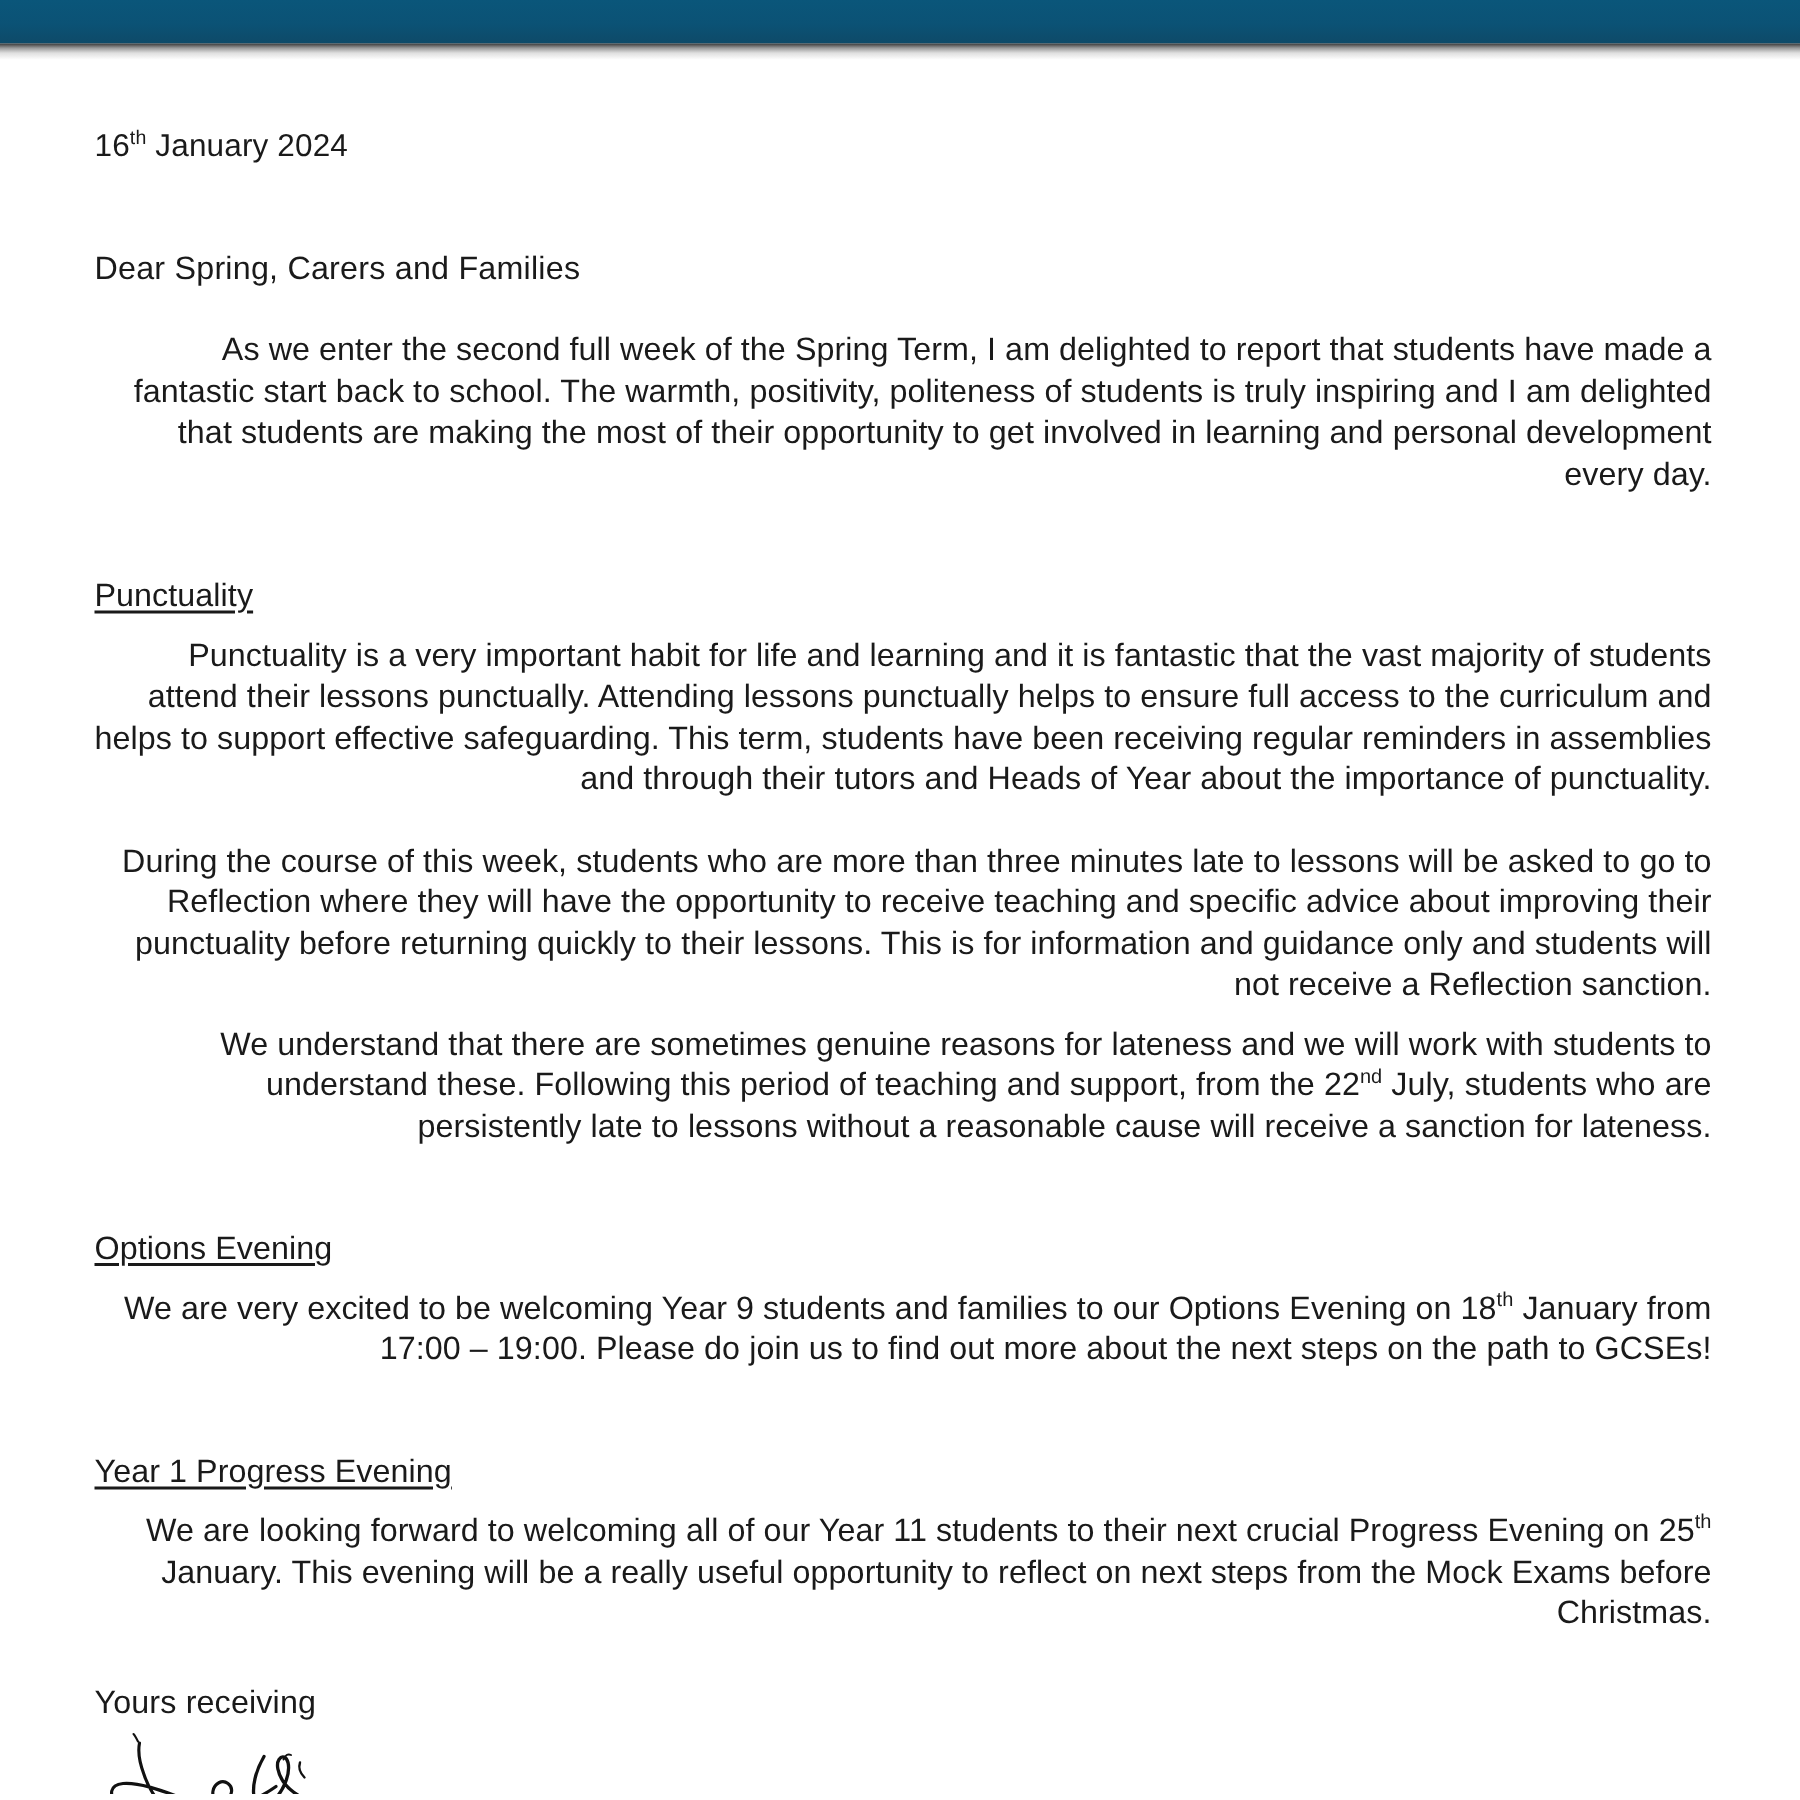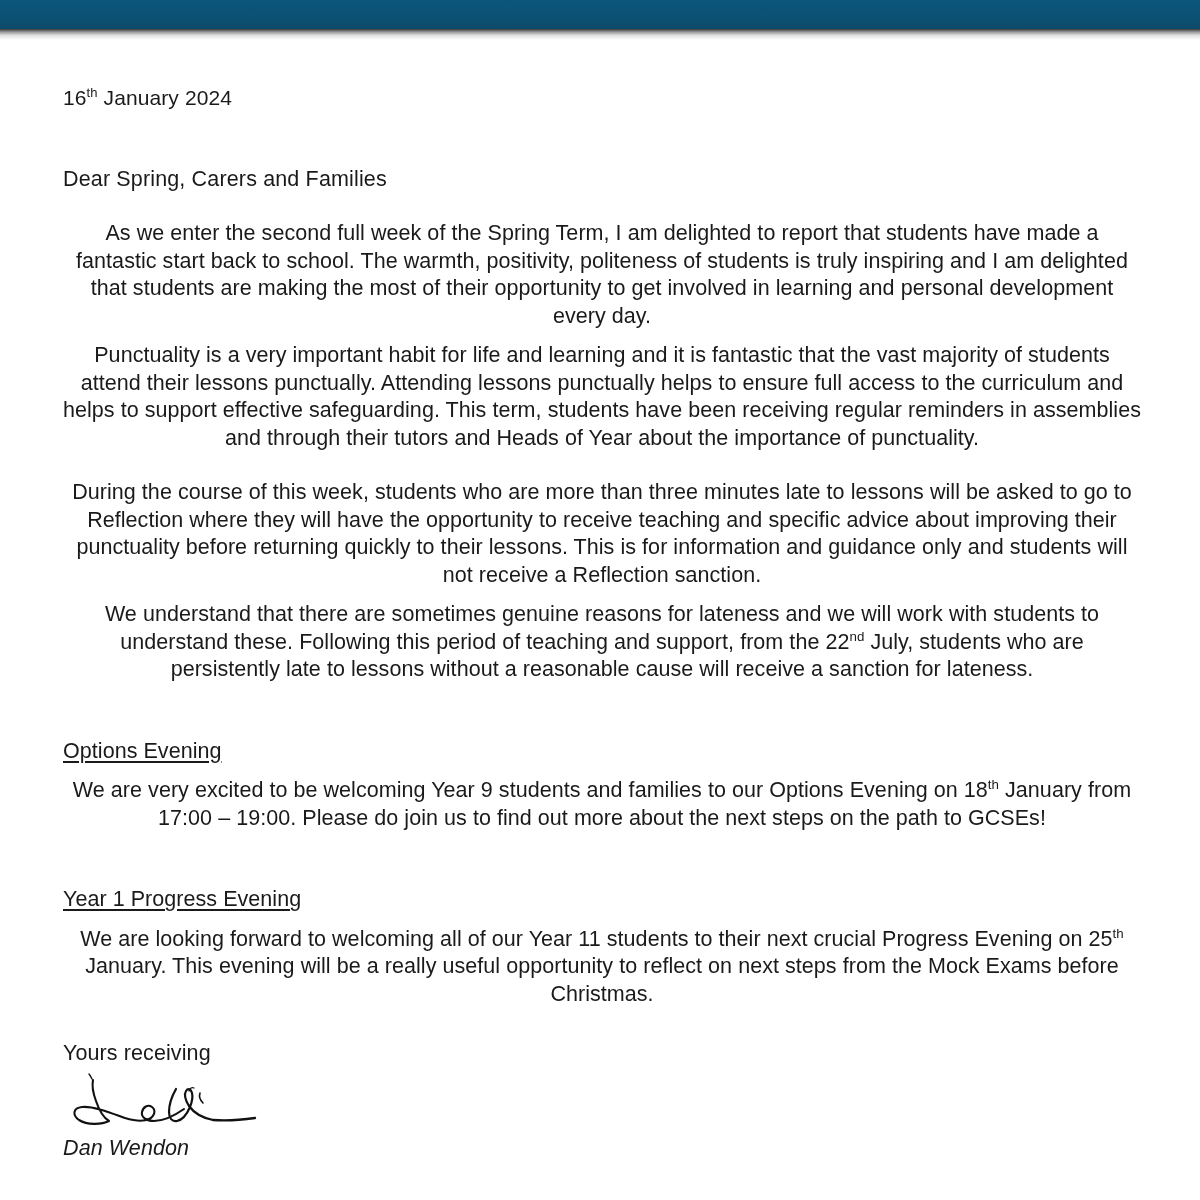--- a/index.html
+++ b/index.html
@@ -59,21 +59,21 @@
     line-height: 27px;
     margin: 55px 0 0 0;
     letter-spacing: .15px;
   }
 
   p.para {
     font-size: 21.5px;
     line-height: 27.5px;
     margin: 27px 0 0 0;
     letter-spacing: .05px;
-    text-align: center;
+    text-align: right;
   }
   p.para.tight {
     margin-top: 12px;
   }
 
   h2.section-head {
     font-size: 21.5px;
     line-height: 27.5px;
     font-weight: normal;
     margin: 27px 0 0 0;
@@ -122,20 +122,23 @@
   <div class="banner-shadow"></div>
 
   <div class="letter">
 
     <div class="date-line"><span>16</span><sup>th</sup><span> January 2024</span></div>
 
     <div class="salutation">Dear Spring, Carers and Families</div>
 
     <p class="para">As we enter the second full week of the Spring Term, I am delighted to report that students have made a fantastic start back to school. The warmth, positivity, politeness of students is truly inspiring and I am delighted that students are making the most of their opportunity to get involved in learning and personal development every day.</p>
 
+    <div class="head-wrap">
+      <h2 class="section-head">Punctuality</h2>
+    </div>
     <p class="para tight">Punctuality is a very important habit for life and learning and it is fantastic that the vast majority of students attend their lessons punctually. Attending lessons punctually helps to ensure full access to the curriculum and helps to support effective safeguarding. This term, students have been receiving regular reminders in assemblies and through their tutors and Heads of Year about the importance of punctuality.</p>
     <p class="para">During the course of this week, students who are more than three minutes late to lessons will be asked to go to Reflection where they will have the opportunity to receive teaching and specific advice about improving their punctuality before returning quickly to their lessons. This is for information and guidance only and students will not receive a Reflection sanction.</p>
     <p class="para tight"><span>We understand that there are sometimes genuine reasons for lateness and we will work with students to understand these. Following this period of teaching and support, from the 22</span><sup>nd</sup><span> July, students who are persistently late to lessons without a reasonable cause will receive a sanction for lateness.</span></p>
 
     <div class="head-wrap">
       <h2 class="section-head">Options Evening</h2>
     </div>
     <p class="para tight"><span>We are very excited to be welcoming Year 9 students and families to our Options Evening on 18</span><sup>th</sup><span> January from 17:00 – 19:00. Please do join us to find out more about the next steps on the path to GCSEs!</span></p>
 
     <div class="head-wrap">

